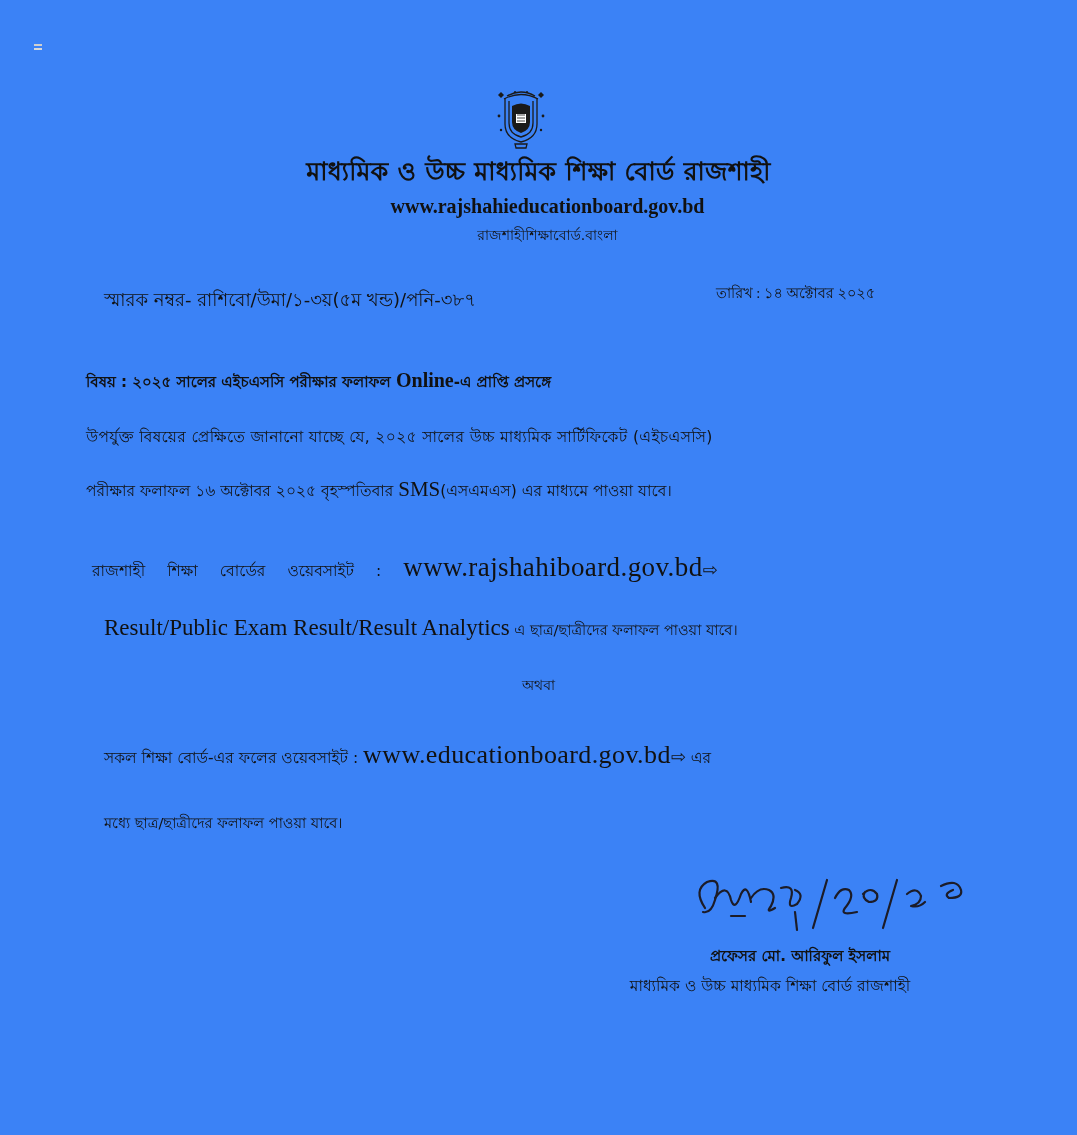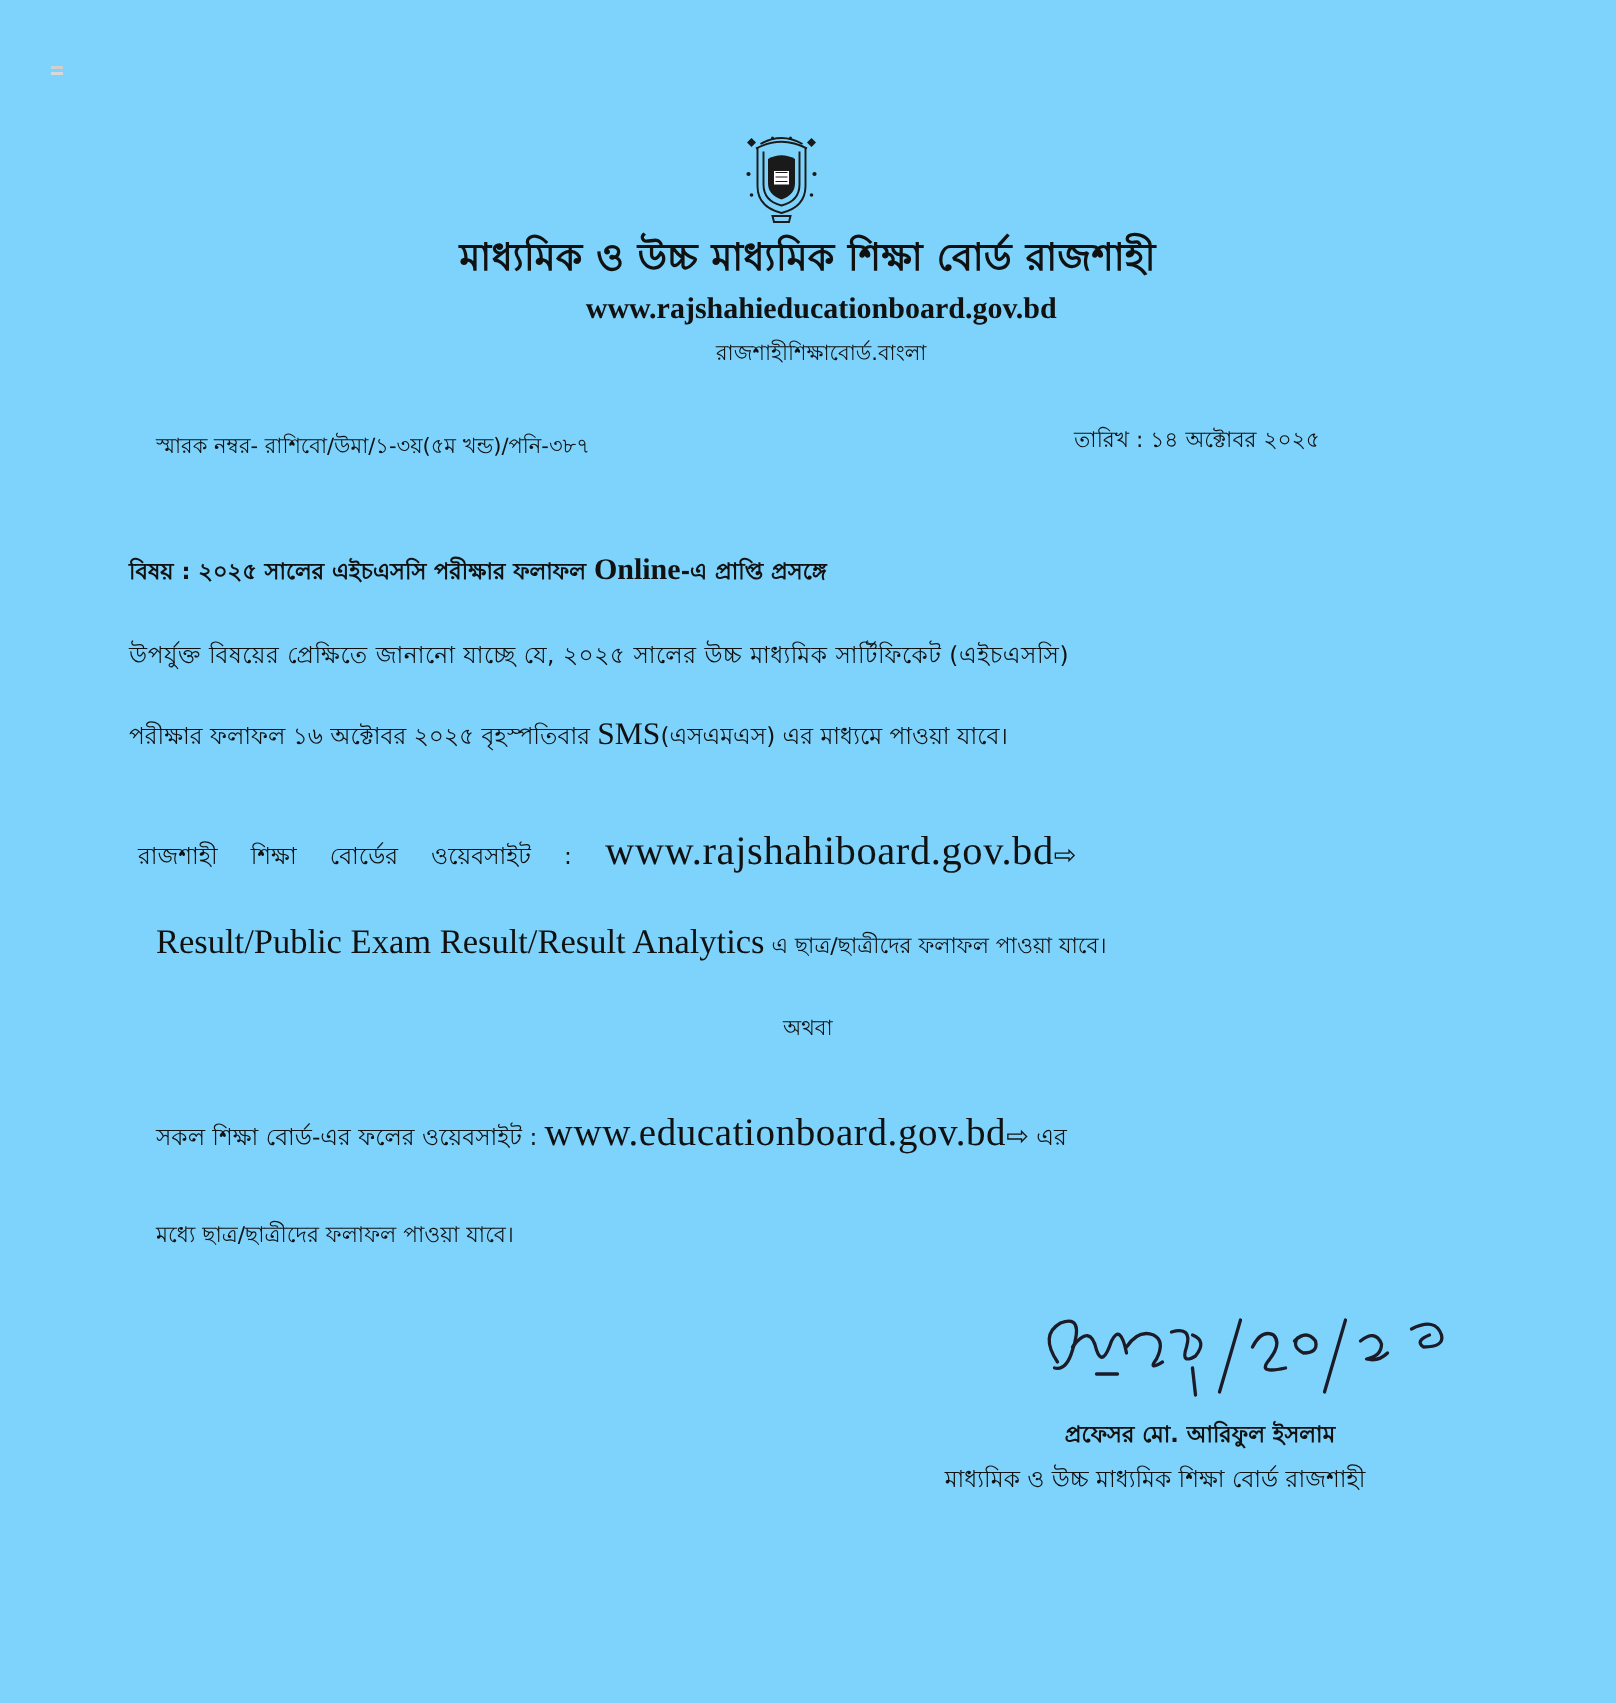--- a/index.html
+++ b/index.html
@@ -11,21 +11,21 @@
       width: 1077px;
       height: 1135px;
       position: relative;
       overflow: hidden;
       font-family: "DejaVu Sans", sans-serif;
       color: #111111;
     }
     .page {
       position: absolute;
       inset: 0;
-      background: #7dd3fc;
+      background: #3b82f6;
     }
     .abs { position: absolute; white-space: nowrap; }
 
     
     .emblem {
       position: absolute;
       left: 493px;
       top: 86px;
       width: 56px;
       height: 64px;
@@ -52,26 +52,27 @@
       left: 0; right: 0;
       top: 224px;
       text-align: center;
       font-size: 14px;
       padding-left: 18px;
     }
 
     .memo {
       left: 104px;
       top: 286px;
-      font-size: 14px;
+      font-size: 18px;
     }
     .date {
       left: 716px;
       top: 282px;
       font-size: 14.5px;
+      font-family: Liberation Serif, serif;
     }
 
     .subject {
       left: 86px;
       top: 369px;
       font-size: 15px;
       font-weight: bold;
     }
     .subject .latin {
       font-family: "Liberation Serif", serif;

